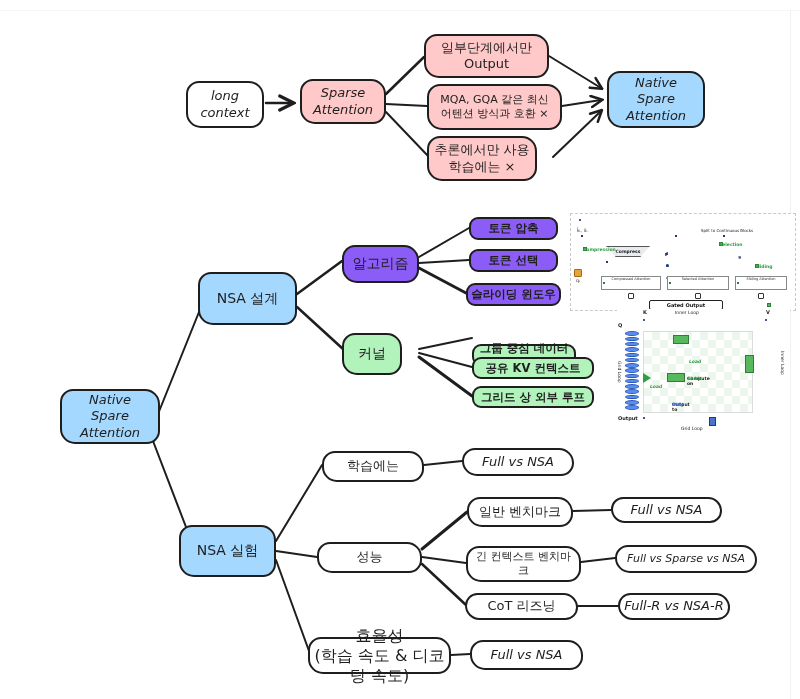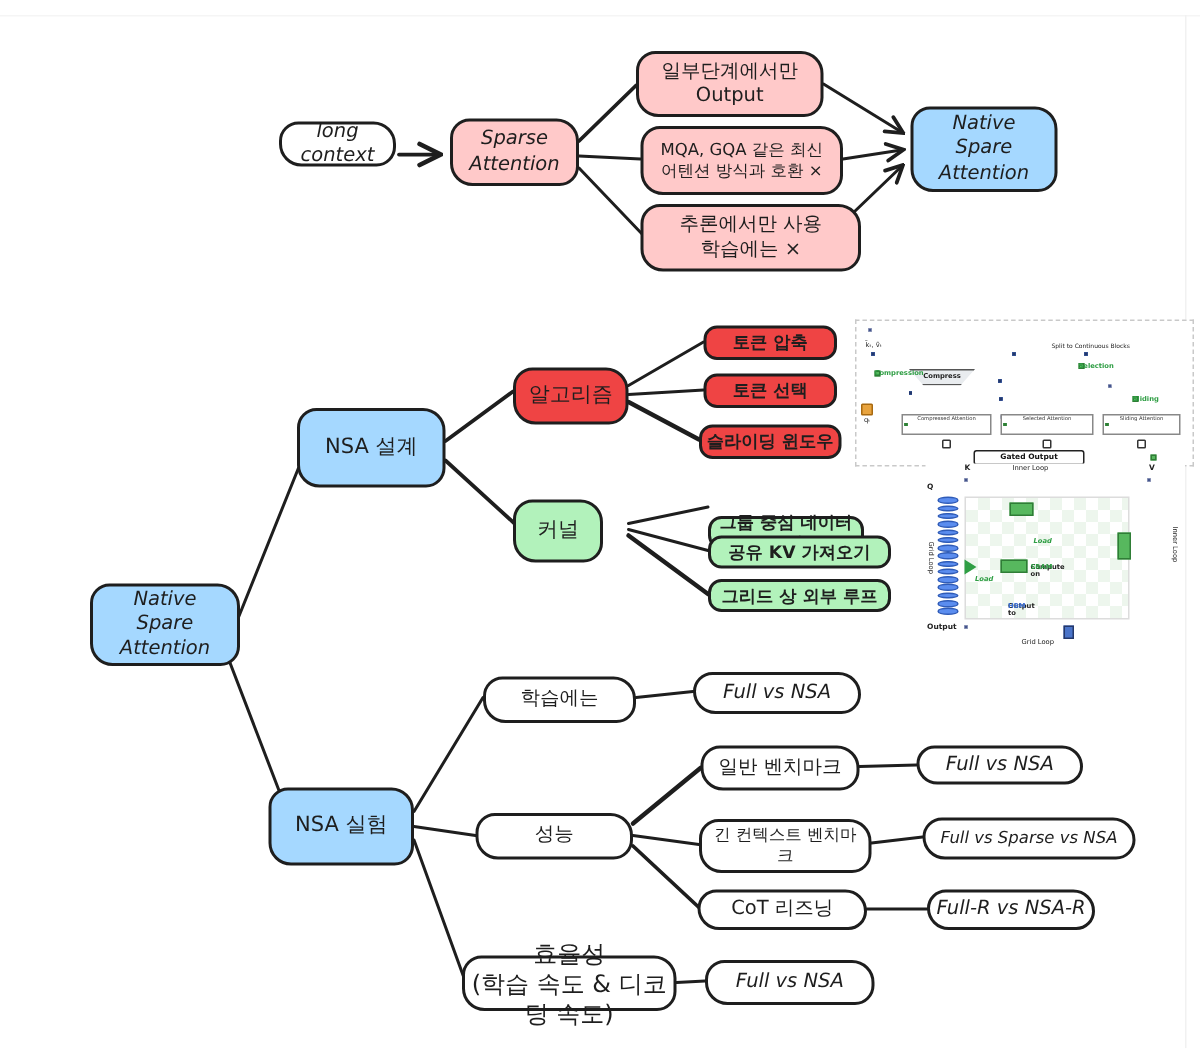--- a/index.html
+++ b/index.html
@@ -8,21 +8,21 @@
   .page-edge-right{position:absolute;left:790px;top:10px;width:1px;height:689px;background:#f1f1f1;}
   .page-edge-top{position:absolute;left:0;top:10px;width:800px;height:1px;background:#f5f5f5;}
   svg.edges{position:absolute;left:0;top:0;width:800px;height:699px;}
 
   .node{position:absolute;box-sizing:border-box;border:2px solid #1e1e1e;
         display:flex;align-items:center;justify-content:center;text-align:center;
         white-space:pre-line;line-height:1.25;font-size:13px;padding:1px 3px;
         border-radius:13px 15px 13px 15px;background:#fff;}
   .pink{background:#ffc9c9;}
   .blue{background:#a5d8ff;}
-  .yellow{background:#ef4444;}
+  .yellow{background:#8b5cf6;}
   .green{background:#b2f2bb;}
   .white{background:#ffffff;}
   .en{font-style:italic;}
   .sm{font-size:11.5px;font-weight:bold;border-radius:9px;padding:0 2px;}
   .mid{font-size:14px;}
   .f12{font-size:16px;}
   .f125{font-size:11px;}
 
   
   .figA{position:absolute;left:570px;top:213px;width:226px;height:98px;box-sizing:border-box;
@@ -135,45 +135,45 @@
       <path d="M422,549 L467,512" stroke-width="3"></path>
       <path d="M422,557 L466,563"></path>
       <path d="M422,564 L466,605" stroke-width="2.5"></path>
       <path d="M573,511 L611,510"></path>
       <path d="M581,562 L615,558"></path>
       <path d="M578,606 L618,606"></path>
       <path d="M451,655 L470,654"></path>
     </g>
   </svg>
 
-  <div class="node white en" style="left:186px;top:81px;width:78px;height:30px">long
+  <div class="node white en" style="left:186px;top:81px;width:78px;height:47px">long
 context</div>
   <div class="node pink en" style="left:300px;top:79px;width:86px;height:45px">Sparse
 Attention</div>
   <div class="node pink" style="left:424px;top:34px;width:125px;height:44px">일부단계에서만
 Output</div>
   <div class="node pink f125" style="left:427px;top:84px;width:135px;height:46px">MQA, GQA 같은 최신
 어텐션 방식과 호환 ×</div>
-  <div class="node pink" style="left:427px;top:136px;width:147px;height:45px">추론에서만 사용
+  <div class="node pink" style="left:427px;top:136px;width:110px;height:45px">추론에서만 사용
 학습에는 ×</div>
   <div class="node blue en" style="left:607px;top:71px;width:98px;height:57px">Native
 Spare
 Attention</div>
 
   <div class="node blue en" style="left:60px;top:389px;width:100px;height:55px">Native
 Spare
 Attention</div>
   <div class="node blue mid" style="left:198px;top:272px;width:99px;height:53px">NSA 설계</div>
   <div class="node yellow mid" style="left:342px;top:245px;width:77px;height:38px">알고리즘</div>
   <div class="node yellow sm" style="left:469px;top:217px;width:89px;height:23px">토큰 압축</div>
   <div class="node yellow sm" style="left:469px;top:249px;width:89px;height:23px">토큰 선택</div>
   <div class="node yellow sm" style="left:466px;top:283px;width:95px;height:23px">슬라이딩 윈도우</div>
   <div class="node green mid" style="left:342px;top:333px;width:60px;height:42px">커널</div>
   <div class="node green sm" style="left:472px;top:344px;width:104px;height:22px">그룹 중심 데이터 로딩</div>
-  <div class="node green sm" style="left:472px;top:357px;width:122px;height:22px">공유 KV 가져오기</div>
+  <div class="node green sm" style="left:472px;top:357px;width:122px;height:22px">공유 KV 컨텍스트</div>
   <div class="node green sm" style="left:472px;top:386px;width:122px;height:22px">그리드 상 외부 루프</div>
 
   <div class="node blue mid" style="left:179px;top:525px;width:97px;height:52px">NSA 실험</div>
   <div class="node white" style="left:322px;top:451px;width:102px;height:31px">학습에는</div>
   <div class="node white en" style="left:462px;top:448px;width:112px;height:28px">Full vs NSA</div>
   <div class="node white" style="left:317px;top:542px;width:105px;height:31px">성능</div>
   <div class="node white" style="left:467px;top:497px;width:106px;height:30px">일반 벤치마크</div>
   <div class="node white en" style="left:611px;top:497px;width:111px;height:26px">Full vs NSA</div>
   <div class="node white f125" style="left:466px;top:546px;width:115px;height:36px">긴 컨텍스트 벤치마크</div>
   <div class="node white en f125" style="left:615px;top:545px;width:142px;height:28px">Full vs Sparse vs NSA</div>

